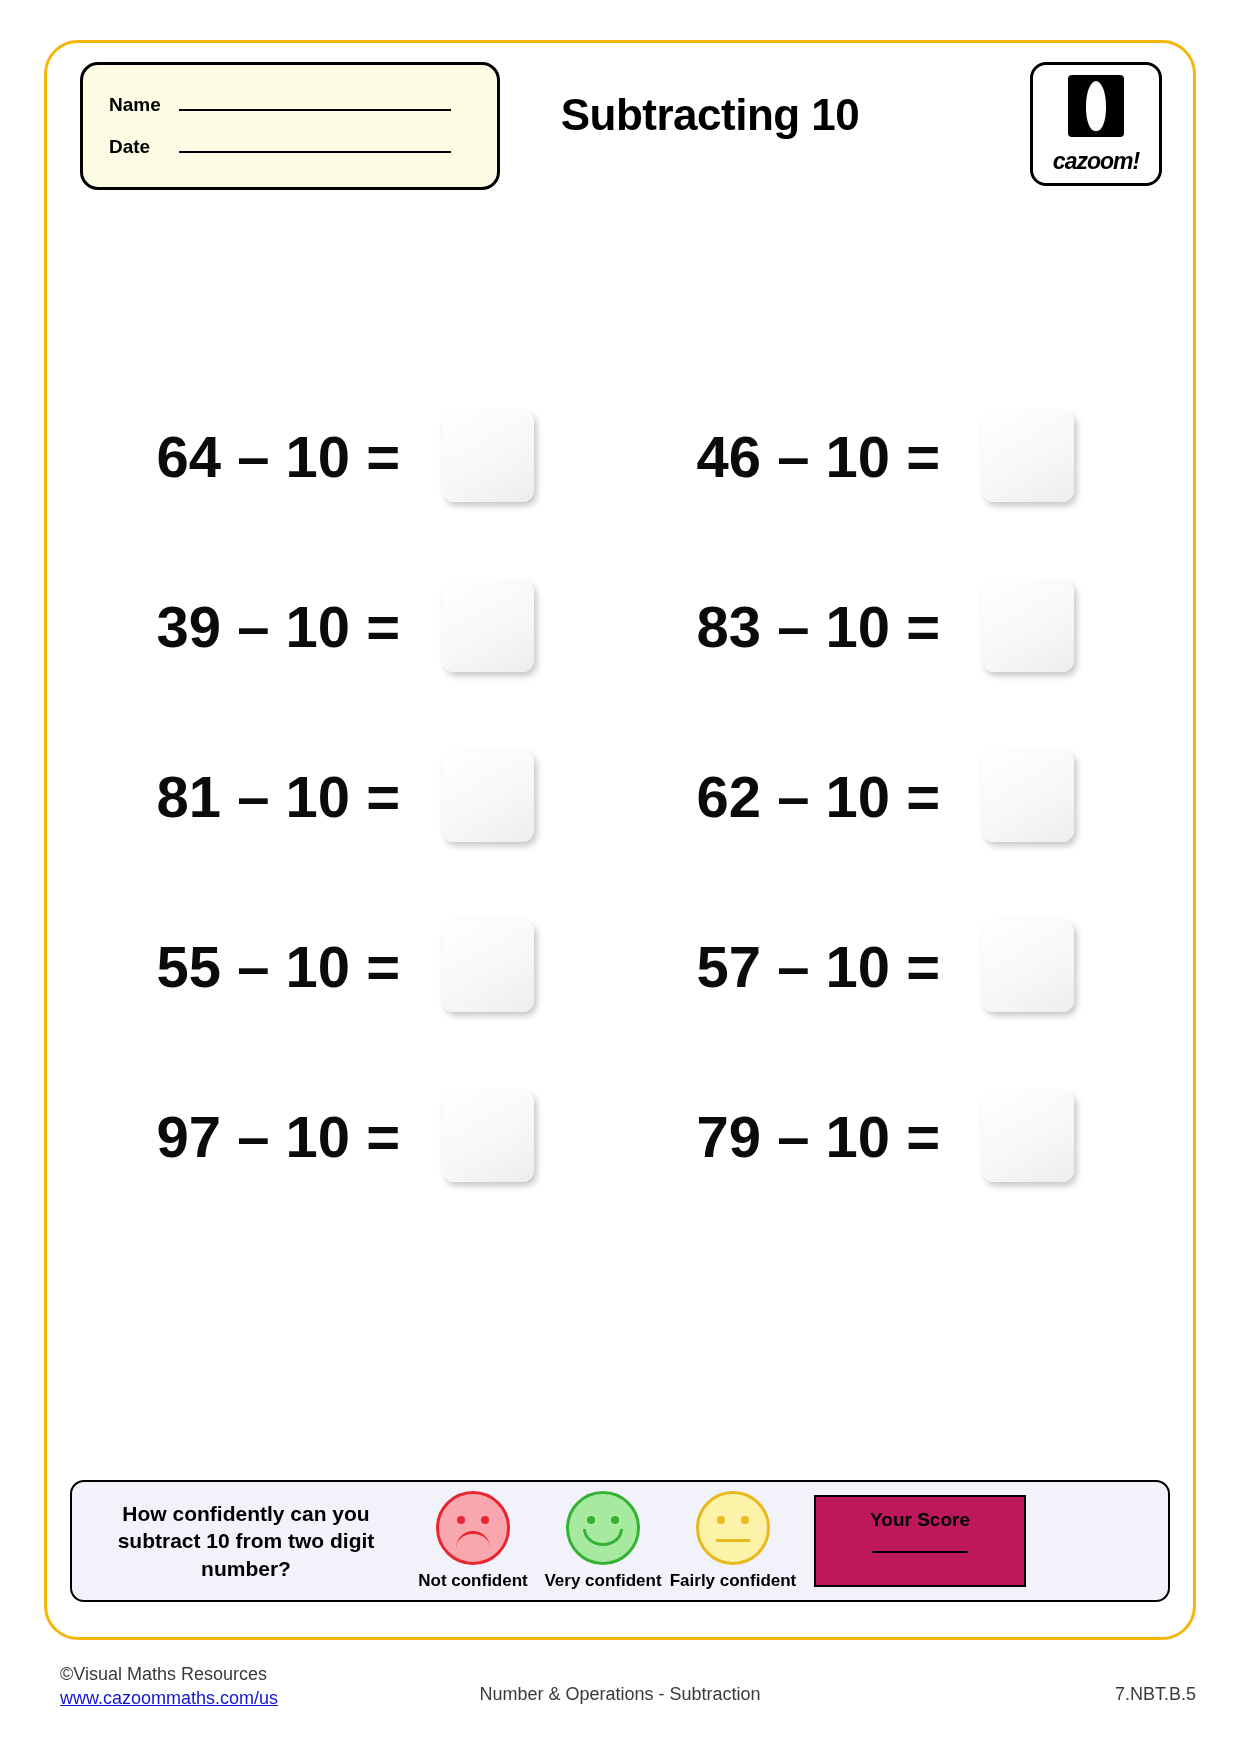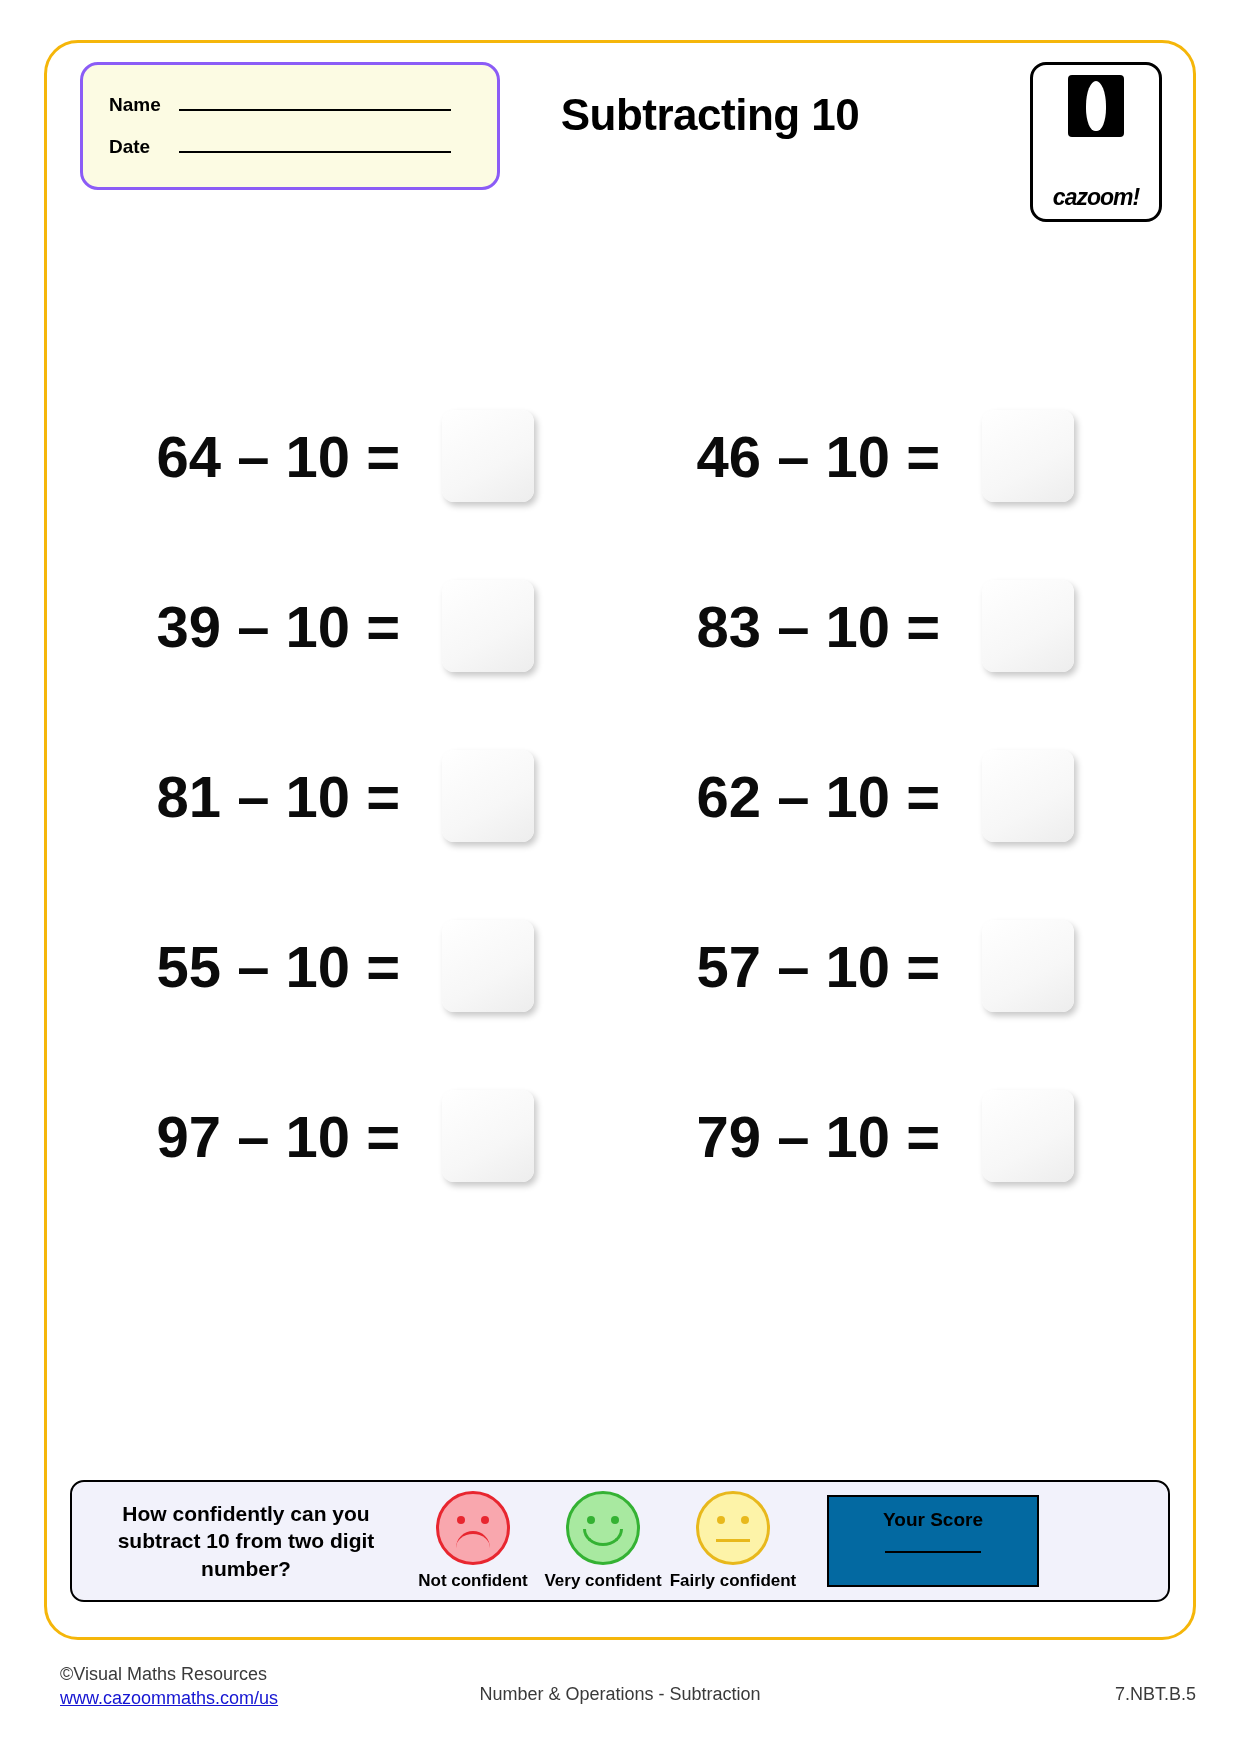--- a/index.html
+++ b/index.html
@@ -27,21 +27,21 @@
   }
 
   
   .name-box {
     position: absolute;
     left: 80px;
     top: 62px;
     width: 420px;
     height: 128px;
     background: #fcfbe3;
-    border: 3px solid #8b5cf6;
+    border: 3px solid #000000;
     border-radius: 18px;
     box-sizing: border-box;
   }
   .name-row {
     position: absolute;
     left: 26px;
     display: flex;
     align-items: baseline;
   }
   .name-row.r1 { top: 26px; }
@@ -69,21 +69,21 @@
     font-weight: bold;
     color: #000;
     letter-spacing: -0.5px;
   }
 
   .logo-box {
     position: absolute;
     right: 78px;
     top: 62px;
     width: 132px;
-    height: 160px;
+    height: 124px;
     border: 3px solid #000;
     border-radius: 16px;
     background: #fff;
     box-sizing: border-box;
   }
   .logo-glass {
     position: absolute;
     left: 50%;
     transform: translateX(-50%);
     top: 10px;
@@ -237,24 +237,24 @@
     border-radius: 0 0 50% 50% / 0 0 100% 100%;
     height: 14px;
   }
   .face-label {
     font-size: 17px;
     font-weight: bold;
     color: #000;
     white-space: nowrap;
   }
   .score-box {
-    margin-left: 29px;
+    margin-left: 16px;
     width: 212px;
     height: 92px;
-    background: #0369a1;
+    background: #be185d;
     border: 2px solid #000;
     box-sizing: border-box;
     text-align: center;
     padding-top: 12px;
   }
   .score-title {
     font-size: 19px;
     font-weight: bold;
     color: #000;
   }

